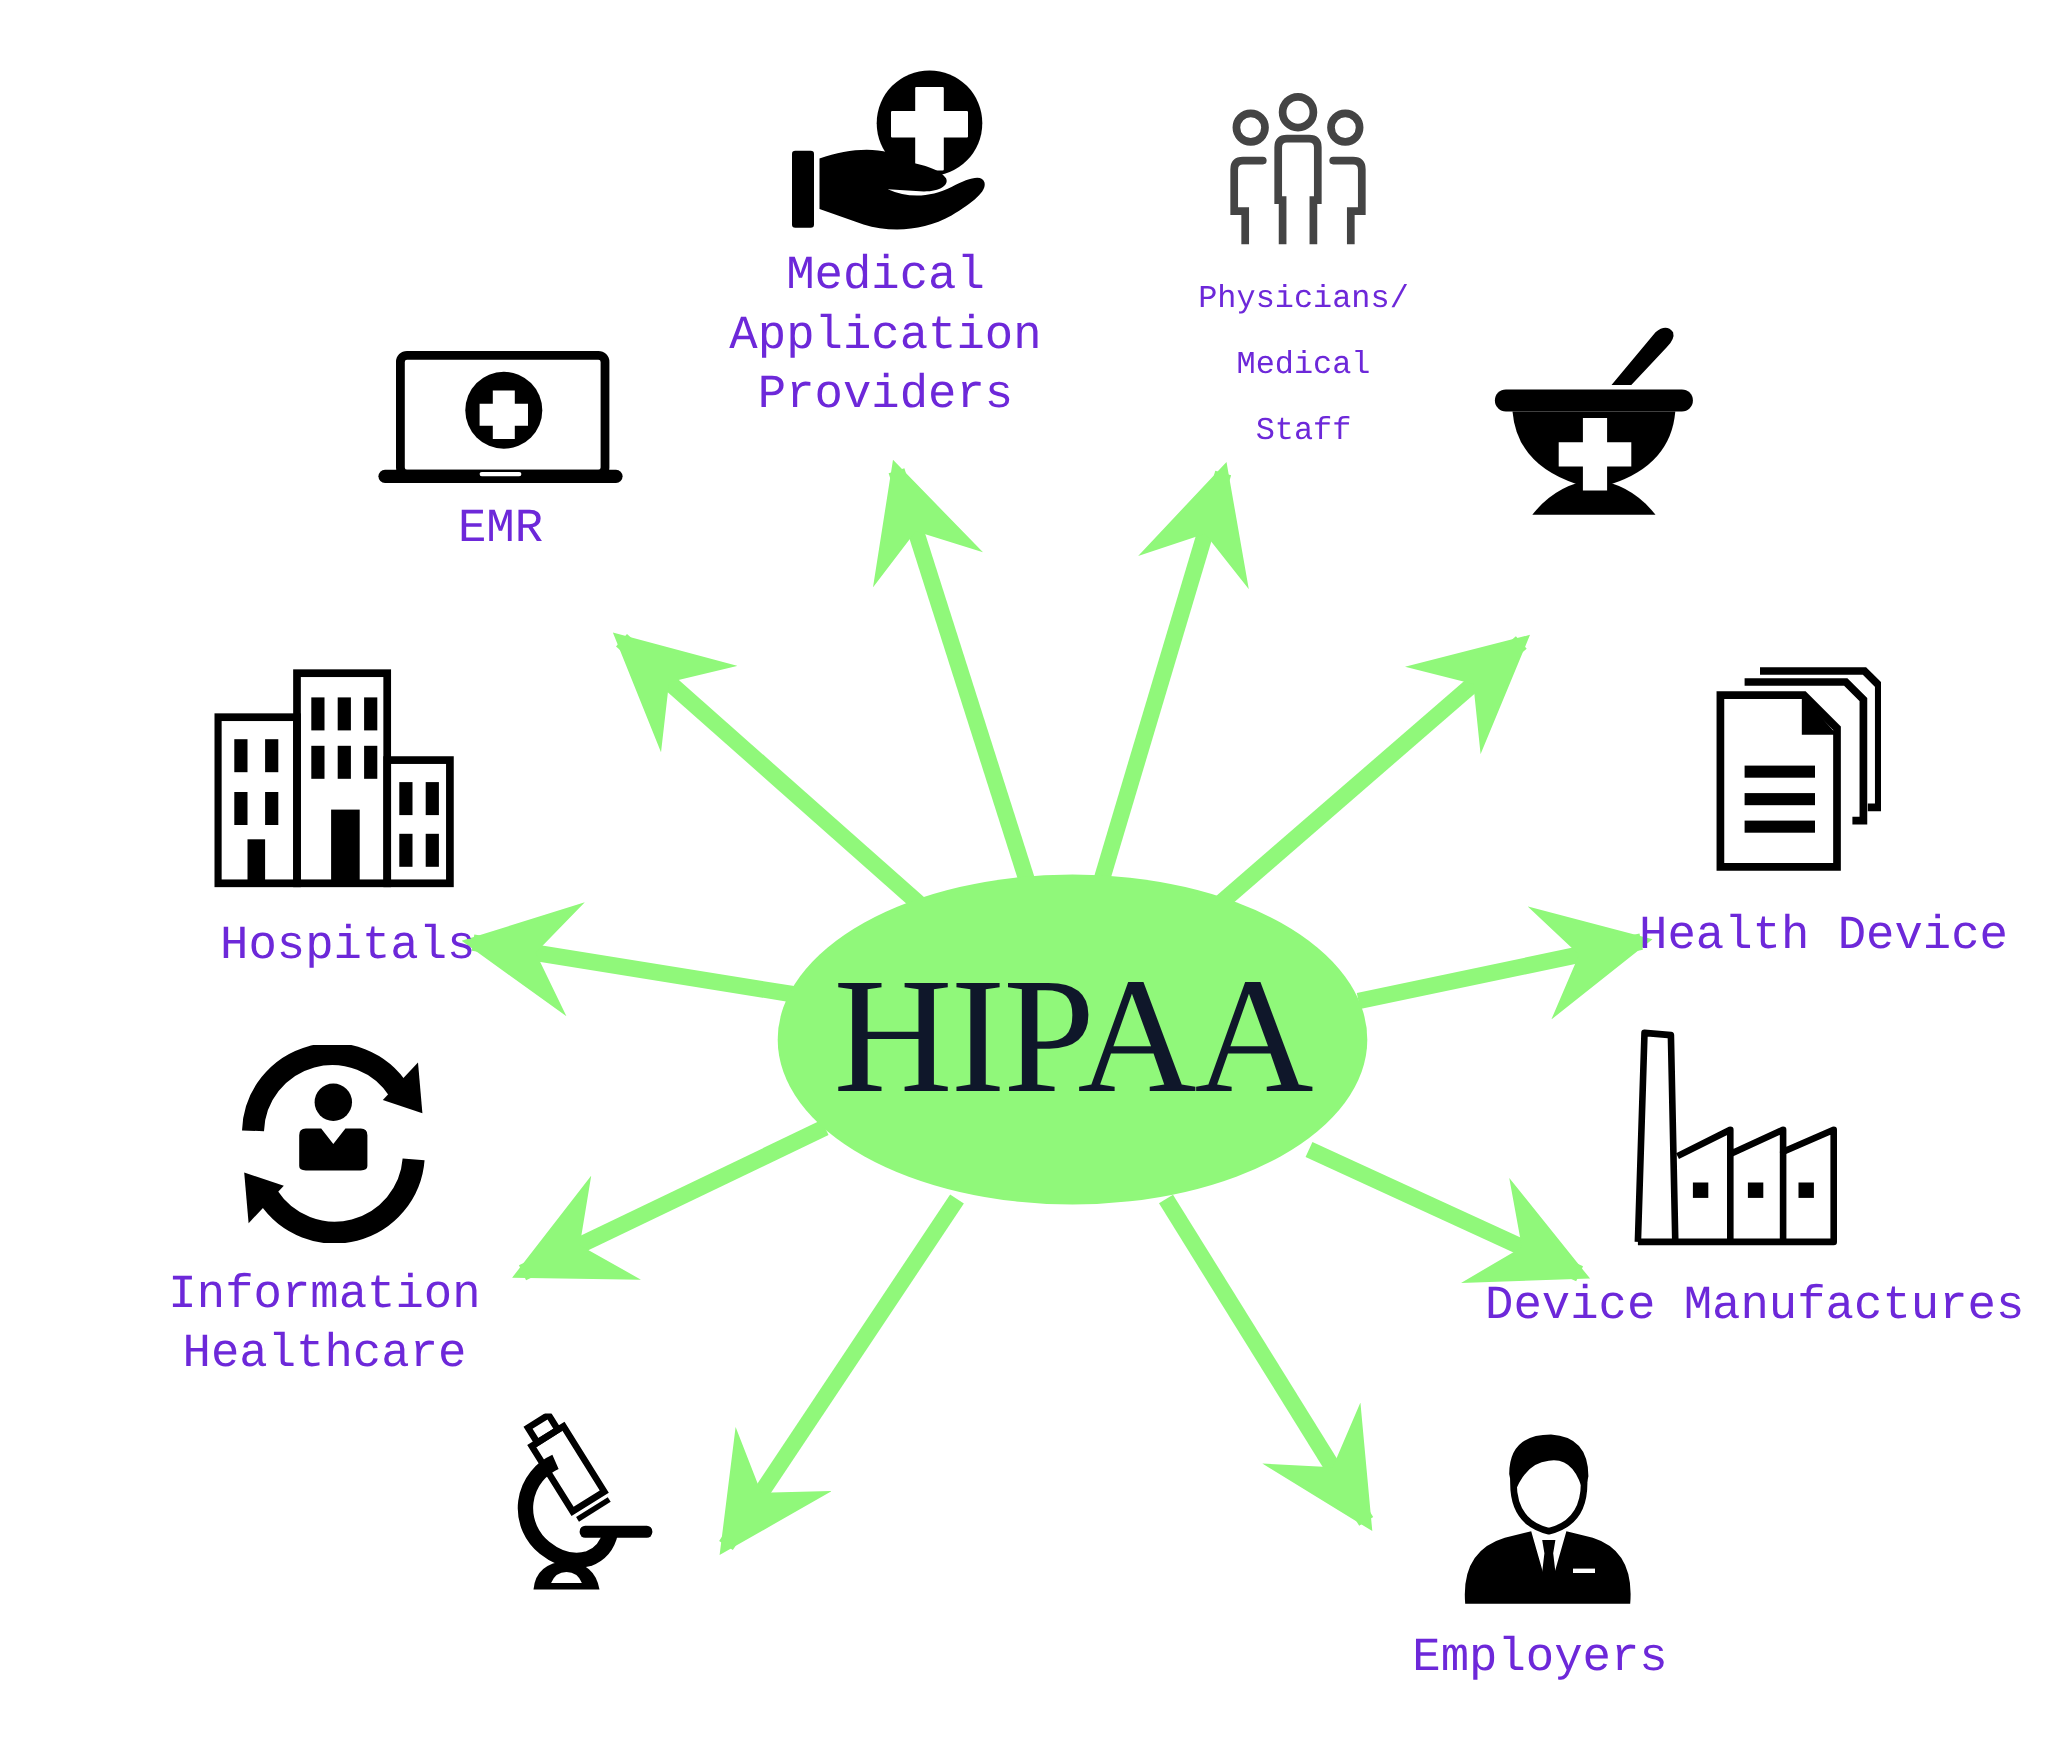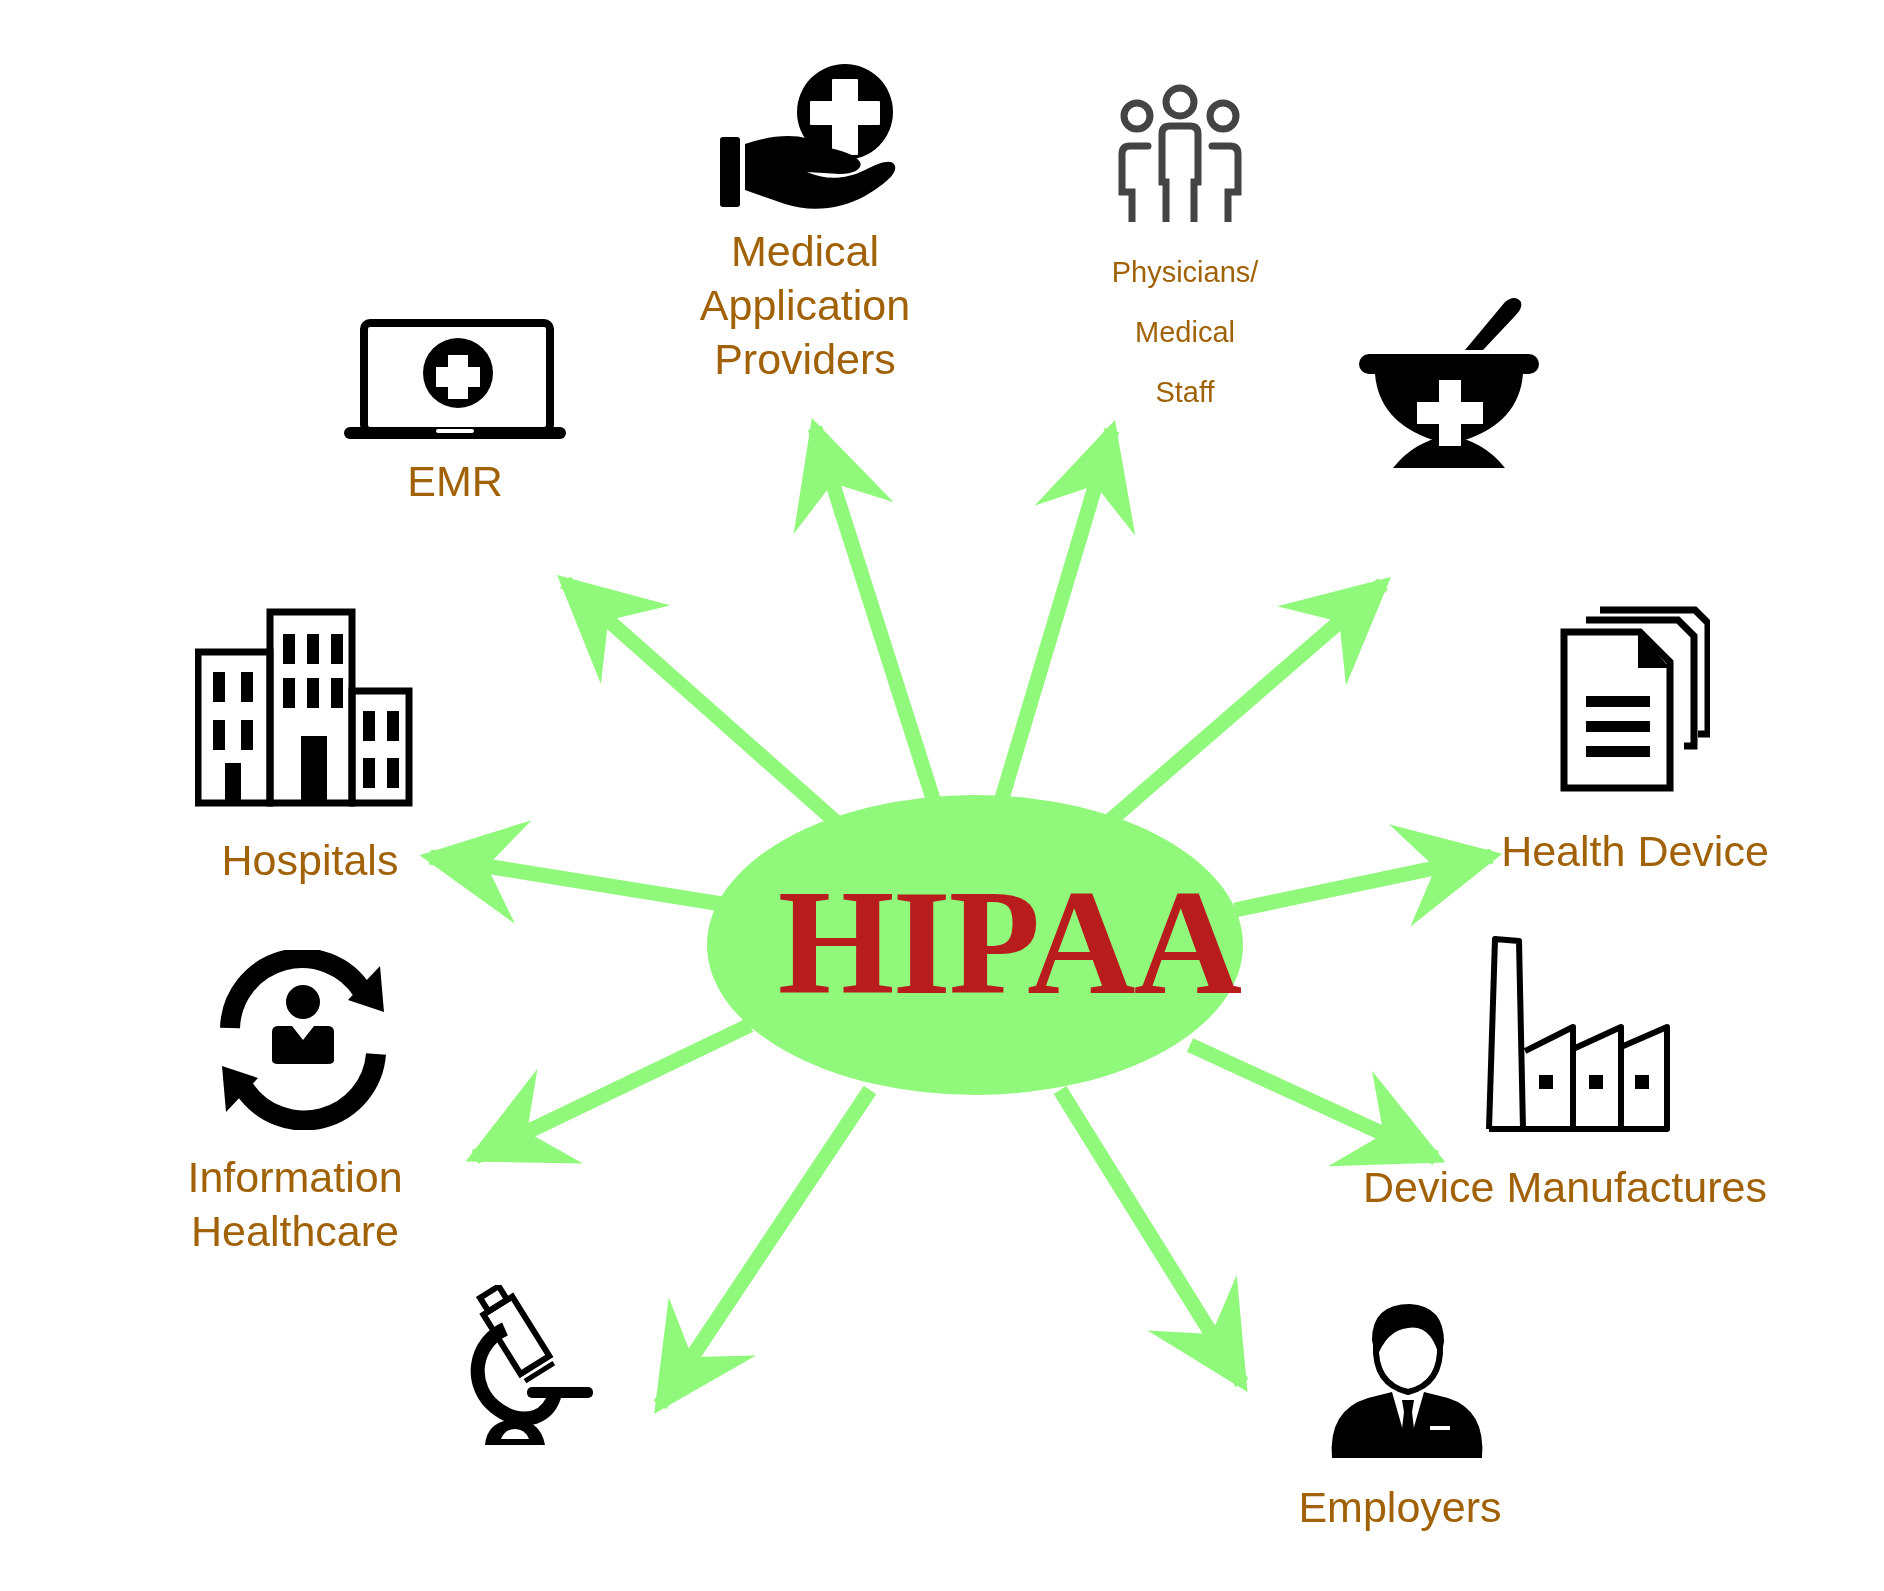--- a/index.html
+++ b/index.html
@@ -1,24 +1,24 @@
 <!DOCTYPE html>
 <html><head>
 <meta charset="utf-8">
 <style>
   html, body { margin:0; padding:0; background:#ffffff; }
   body { width:1884px; height:1591px; position:relative; overflow:hidden;
          font-family:"Liberation Serif","DejaVu Serif",serif; }
   #stage { position:absolute; left:0; top:0; width:1884px; height:1591px; }
-  .label { position:absolute; color:#a16207; font-family:Liberation Sans, sans-serif;
+  .label { position:absolute; color:#6d28d9; font-family:Liberation Mono, monospace;
            font-size:43px; line-height:54px; text-align:center; white-space:nowrap; }
   .icon { position:absolute; }
-  .title { position:absolute; left:710px; top:862px; width:530px; text-align:right;
+  .title { position:absolute; left:710px; top:862px; width:530px; text-align:center;
            font-family:"Liberation Serif","DejaVu Serif",serif; font-size:150px; line-height:160px;
-           color:#b91c1c; letter-spacing:-2px;font-weight:bold; }
+           color:#0f172a; letter-spacing:-2px; }
 </style>
 </head>
 <body>
 
 <div id="stage">
 
   <svg class="icon" style="left:0;top:0" width="1884" height="1591" viewBox="0 0 1884 1591">
     <defs>
       <marker id="ah" viewBox="0 0 40 40" refX="36" refY="20" markerWidth="7" markerHeight="7" orient="auto" markerUnits="strokeWidth">
         <path d="M0,0 L40,20 L0,40 L14,20 Z" fill="#90f87a"></path>

